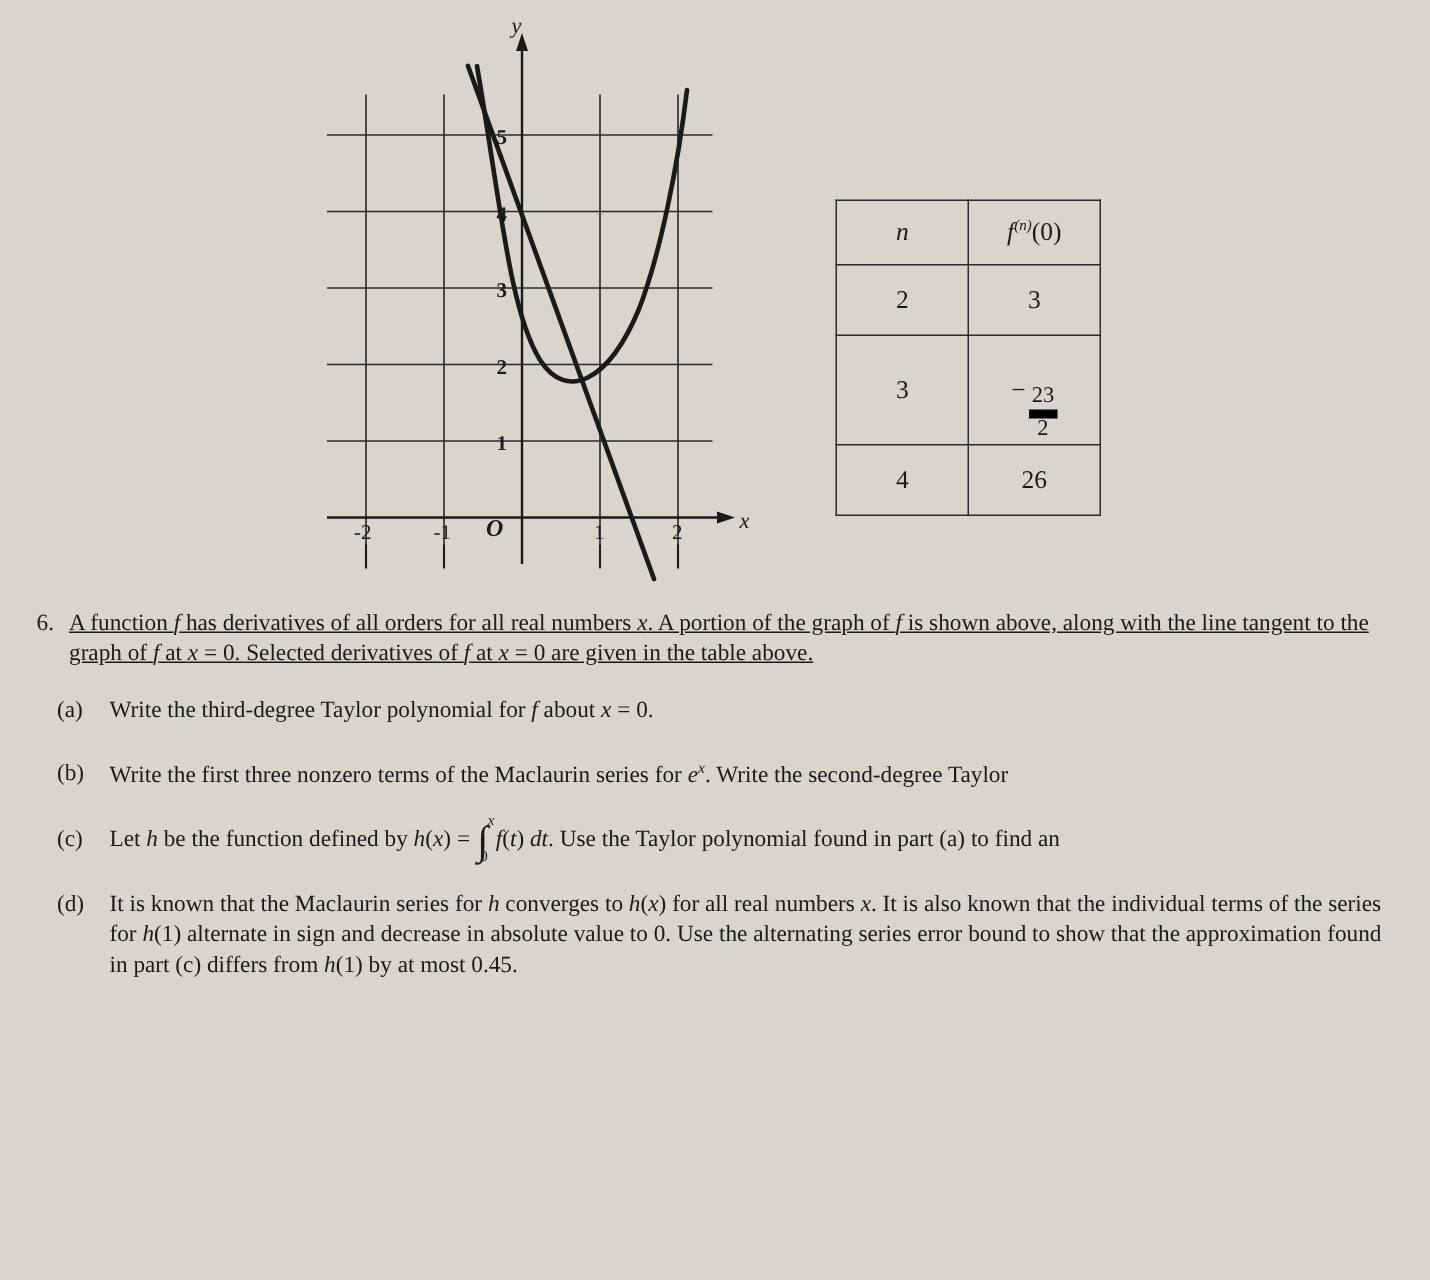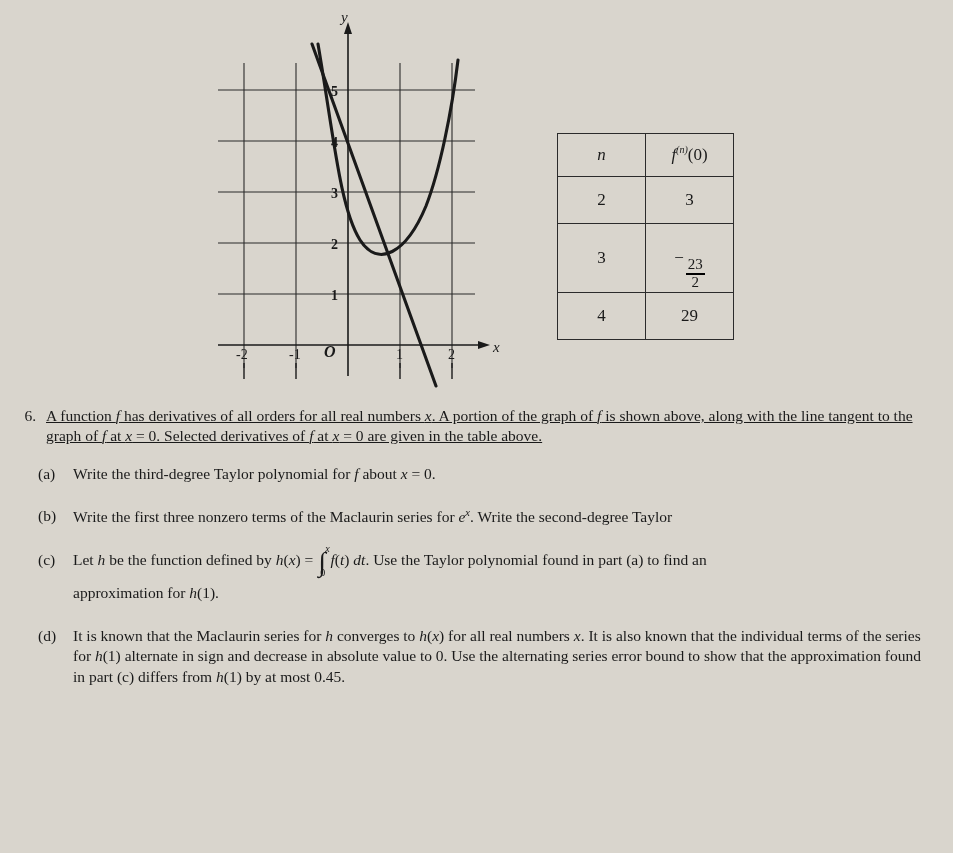--- a/index.html
+++ b/index.html
@@ -71,21 +71,21 @@
     vertical-align: super;
   }
   .hdr-f .paren { font-style: normal; }
   .frac {
     display: inline-block;
     vertical-align: middle;
     text-align: center;
     line-height: 1.05;
     font-size: 15px;
   }
-  .frac .num { display: block; border-bottom: 2px solid #000000; padding: 0 2px; margin-top: 32px; }
+  .frac .num { display: block; border-bottom: 6px solid #000000; padding: 0 2px; margin-top: 32px; }
   .frac .den { display: block; padding: 0 2px; }
   .neg-sign { display: inline-block; vertical-align: middle; margin-right: 2px; }
 
   
   .problem {
     position: absolute;
     left: 18px;
     top: 406px;
     width: 918px;
     font-size: 15.5px;
@@ -217,21 +217,21 @@
           <td>3</td>
         </tr>
         <tr>
           <td>3</td>
           <td>
             <span class="neg-sign">−</span><span class="frac"><span class="num">23</span><span class="den">2</span></span>
           </td>
         </tr>
         <tr>
           <td>4</td>
-          <td>29</td>
+          <td>26</td>
         </tr>
       </tbody>
     </table>
   </div>
 
   <div class="problem">
     <div class="prob-head">
       <div class="prob-num">6.</div>
       <div class="prob-body">
         A function <i>f</i> has derivatives of all orders for all real numbers <i>x</i>. A portion of the graph of <i>f</i> is shown above,
@@ -253,21 +253,20 @@
         <div class="part-label">(b)</div>
         <div class="part-text">
           Write the first three nonzero terms of the Maclaurin series for <i>e</i><span class="sup">x</span>. Write the second-degree Taylor
         </div>
       </div>
 
       <div class="part">
         <div class="part-label">(c)</div>
         <div class="part-text">
           Let <i>h</i> be the function defined by <i>h</i>(<i>x</i>) = <span class="integral-wrap"><span class="int-sign">∫</span><span class="int-lim-top">x</span><span class="int-lim-bot">0</span></span>&nbsp;<i>f</i>(<i>t</i>) <i>dt</i>. Use the Taylor polynomial found in part (a) to find an
-          <span class="line2">approximation for <i>h</i>(1).</span>
         </div>
       </div>
 
       <div class="part">
         <div class="part-label">(d)</div>
         <div class="part-text">
           It is known that the Maclaurin series for <i>h</i> converges to <i>h</i>(<i>x</i>) for all real numbers <i>x</i>. It is also known that
           the individual terms of the series for <i>h</i>(1) alternate in sign and decrease in absolute value to 0. Use the
           alternating series error bound to show that the approximation found in part (c) differs from <i>h</i>(1) by at
           most 0.45.

